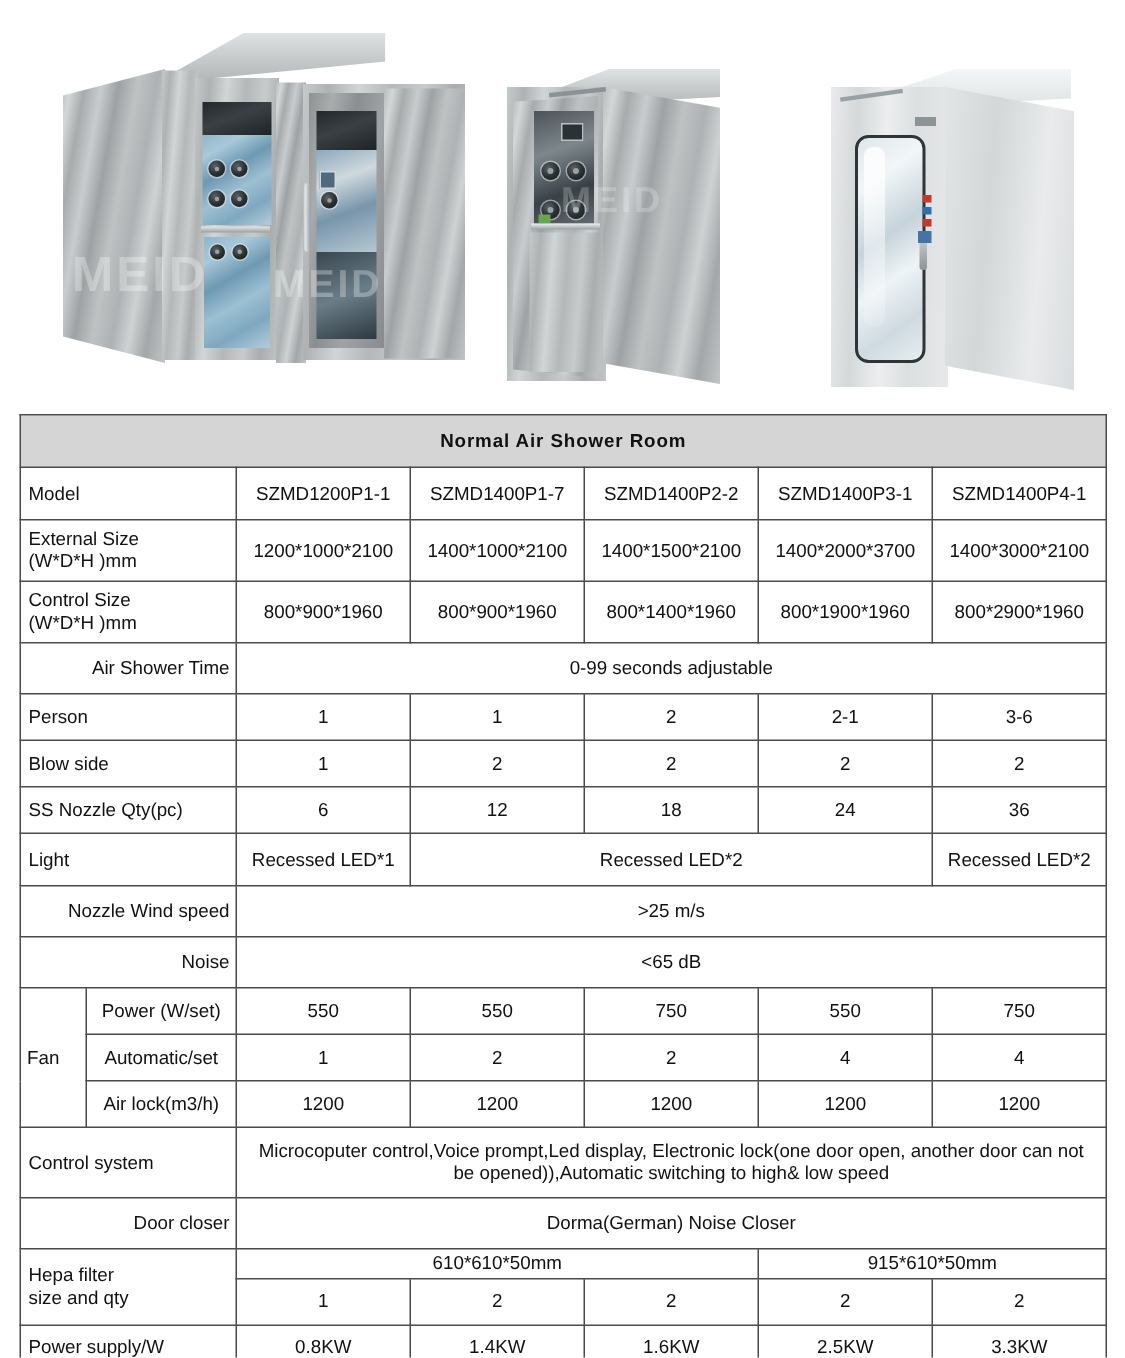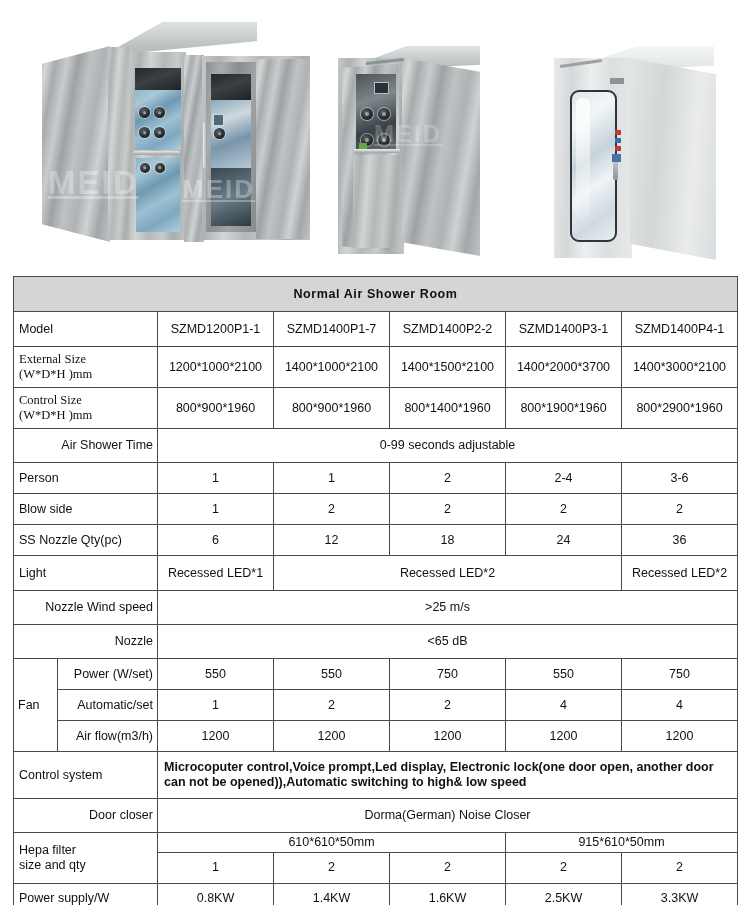--- a/index.html
+++ b/index.html
@@ -83,21 +83,20 @@
   }
 
   .watermark {
     position: absolute;
     font-family: "Liberation Sans", sans-serif;
     font-weight: bold;
     color: rgba(255,255,255,0.30);
     letter-spacing: 2px;
     pointer-events: none;
     user-select: none;
-    text-decoration: underline;
   }
 
   
   .table-wrap {
     position: absolute;
     left: 13px;
     top: 276px;
     width: 724px;
   }
   table.spec {
@@ -131,32 +130,32 @@
     text-align: center;
   }
   .two-line {
     line-height: 1.3;
   }
   .fan-lbl {
     text-align: left;
     padding-left: 4px !important;
   }
   .sub-lbl {
-    text-align: right;
+    text-align: center;
     padding-left: 4px !important;
   }
   .ctrl-text {
+    text-align: center;
     line-height: 1.35;
     padding: 4px 6px !important;
-    font-weight: bold;
   }
   .h26 { height: 26px; }
   .h29 { height: 29px; text-align: right; }
   .h30 { height: 30px; }
-  .h36 { height: 36px; font-family: Liberation Serif, serif; }
+  .h36 { height: 36px; }
   .h42 { height: 42px; }
 </style>
 </head>
 <body>
 
 <div class="photo-strip">
 
   <div class="photo" style="left:42px; top:22px; width:268px; height:240px;">
 
     <div class="metal-top" style="position:absolute; left:0; top:0; width:215px; height:34px;
@@ -332,21 +331,21 @@
       <tr>
         <td class="lbl h29" colspan="2">Air Shower Time</td>
         <td class="ctr" colspan="5">0-99 seconds adjustable</td>
       </tr>
 
       <tr>
         <td class="lbl h26" colspan="2">Person</td>
         <td class="ctr">1</td>
         <td class="ctr">1</td>
         <td class="ctr">2</td>
-        <td class="ctr">2-4</td>
+        <td class="ctr">2-1</td>
         <td class="ctr">3-6</td>
       </tr>
 
       <tr>
         <td class="lbl h26" colspan="2">Blow side</td>
         <td class="ctr">1</td>
         <td class="ctr">2</td>
         <td class="ctr">2</td>
         <td class="ctr">2</td>
         <td class="ctr">2</td>
@@ -367,21 +366,21 @@
         <td class="ctr" colspan="3">Recessed LED*2</td>
         <td class="ctr">Recessed LED*2</td>
       </tr>
 
       <tr>
         <td class="lbl h29" colspan="2">Nozzle Wind speed</td>
         <td class="ctr" colspan="5">&gt;25 m/s</td>
       </tr>
 
       <tr>
-        <td class="lbl h29" colspan="2">Nozzle</td>
+        <td class="lbl h29" colspan="2">Noise</td>
         <td class="ctr" colspan="5">&lt;65 dB</td>
       </tr>
 
       <tr>
         <td class="fan-lbl" rowspan="3">Fan</td>
         <td class="sub-lbl h26">Power (W/set)</td>
         <td class="ctr">550</td>
         <td class="ctr">550</td>
         <td class="ctr">750</td>
         <td class="ctr">550</td>
@@ -391,21 +390,21 @@
       <tr>
         <td class="sub-lbl h26">Automatic/set</td>
         <td class="ctr">1</td>
         <td class="ctr">2</td>
         <td class="ctr">2</td>
         <td class="ctr">4</td>
         <td class="ctr">4</td>
       </tr>
 
       <tr>
-        <td class="sub-lbl h26">Air flow(m3/h)</td>
+        <td class="sub-lbl h26">Air lock(m3/h)</td>
         <td class="ctr">1200</td>
         <td class="ctr">1200</td>
         <td class="ctr">1200</td>
         <td class="ctr">1200</td>
         <td class="ctr">1200</td>
       </tr>
 
       <tr>
         <td class="lbl h42" colspan="2">Control system</td>
         <td class="ctrl-text" colspan="5">Microcoputer control,Voice prompt,Led display, Electronic lock(one door open, another door can not be opened)),Automatic switching to high&amp; low speed</td>

